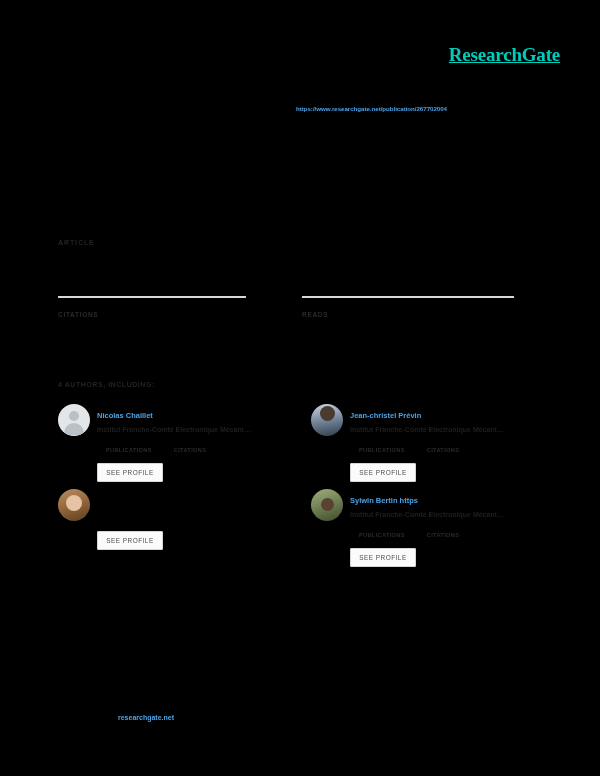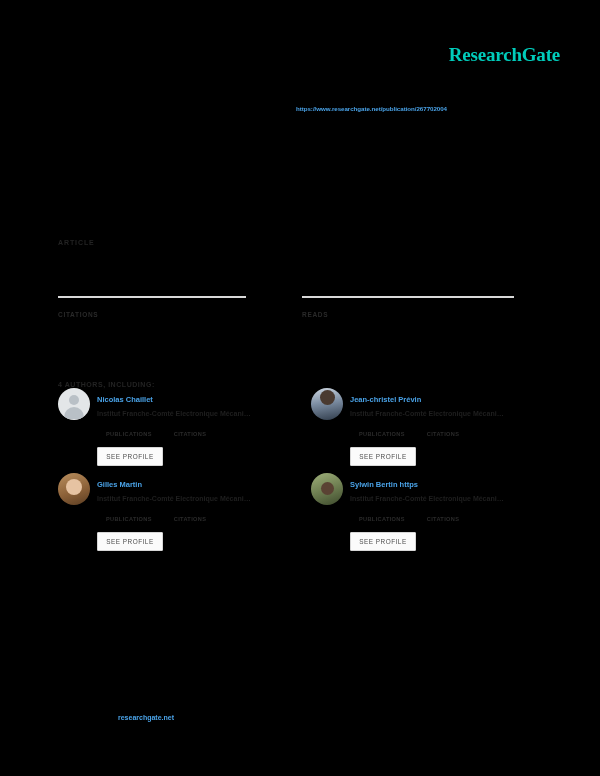--- a/index.html
+++ b/index.html
@@ -26,20 +26,21 @@
   .rg-logo {
     position: absolute;
     right: 40px;
     top: 44px;
     font-family: "Liberation Serif", serif;
     font-weight: 700;
     font-size: 19px;
     letter-spacing: -0.2px;
     color: #00ccbb;
     white-space: nowrap;
+    text-decoration: underline;
   }
 
   .rg-url {
     position: absolute;
     left: 296px;
     top: 105px;
     font-size: 6.2px;
     font-weight: 700;
     color: #4aa3e8;
     letter-spacing: -0.05px;
@@ -92,21 +93,21 @@
     top: 381px;
     font-size: 7px;
     font-weight: 700;
     letter-spacing: 0.55px;
     color: #232323;
   }
 
   .authors-grid {
     position: absolute;
     left: 58px;
-    top: 388px;
+    top: 404px;
     width: 470px;
   }
 
   .author-row {
     display: flex;
     gap: 37px;
     margin-bottom: 7px;
   }
 
   .author-card {
@@ -324,34 +325,20 @@
         <div class="see-profile">SEE PROFILE</div>
       </div>
 
     </div>
 
     <div class="author-row">
 
       <div class="author-card">
         <div class="author-top">
           <div class="avatar avatar-photo-2"></div>
-          <div class="author-info">
-            <a class="author-name">Gilles Martin</a>
-            <div class="author-affiliation">Institut Franche-Comté Electronique Mécani…</div>
-            <div class="author-stats">
-              <div class="stat-chip">
-                <span class="chip-number"></span>
-                <span class="chip-label">PUBLICATIONS</span>
-              </div>
-              <div class="stat-chip">
-                <span class="chip-number"></span>
-                <span class="chip-label">CITATIONS</span>
-              </div>
-            </div>
-          </div>
         </div>
         <div class="see-profile">SEE PROFILE</div>
       </div>
 
       <div class="author-card">
         <div class="author-top">
           <div class="avatar avatar-photo-3"></div>
           <div class="author-info">
             <a class="author-name">Sylwin Bertin https</a>
             <div class="author-affiliation">Institut Franche-Comté Electronique Mécani…</div>

